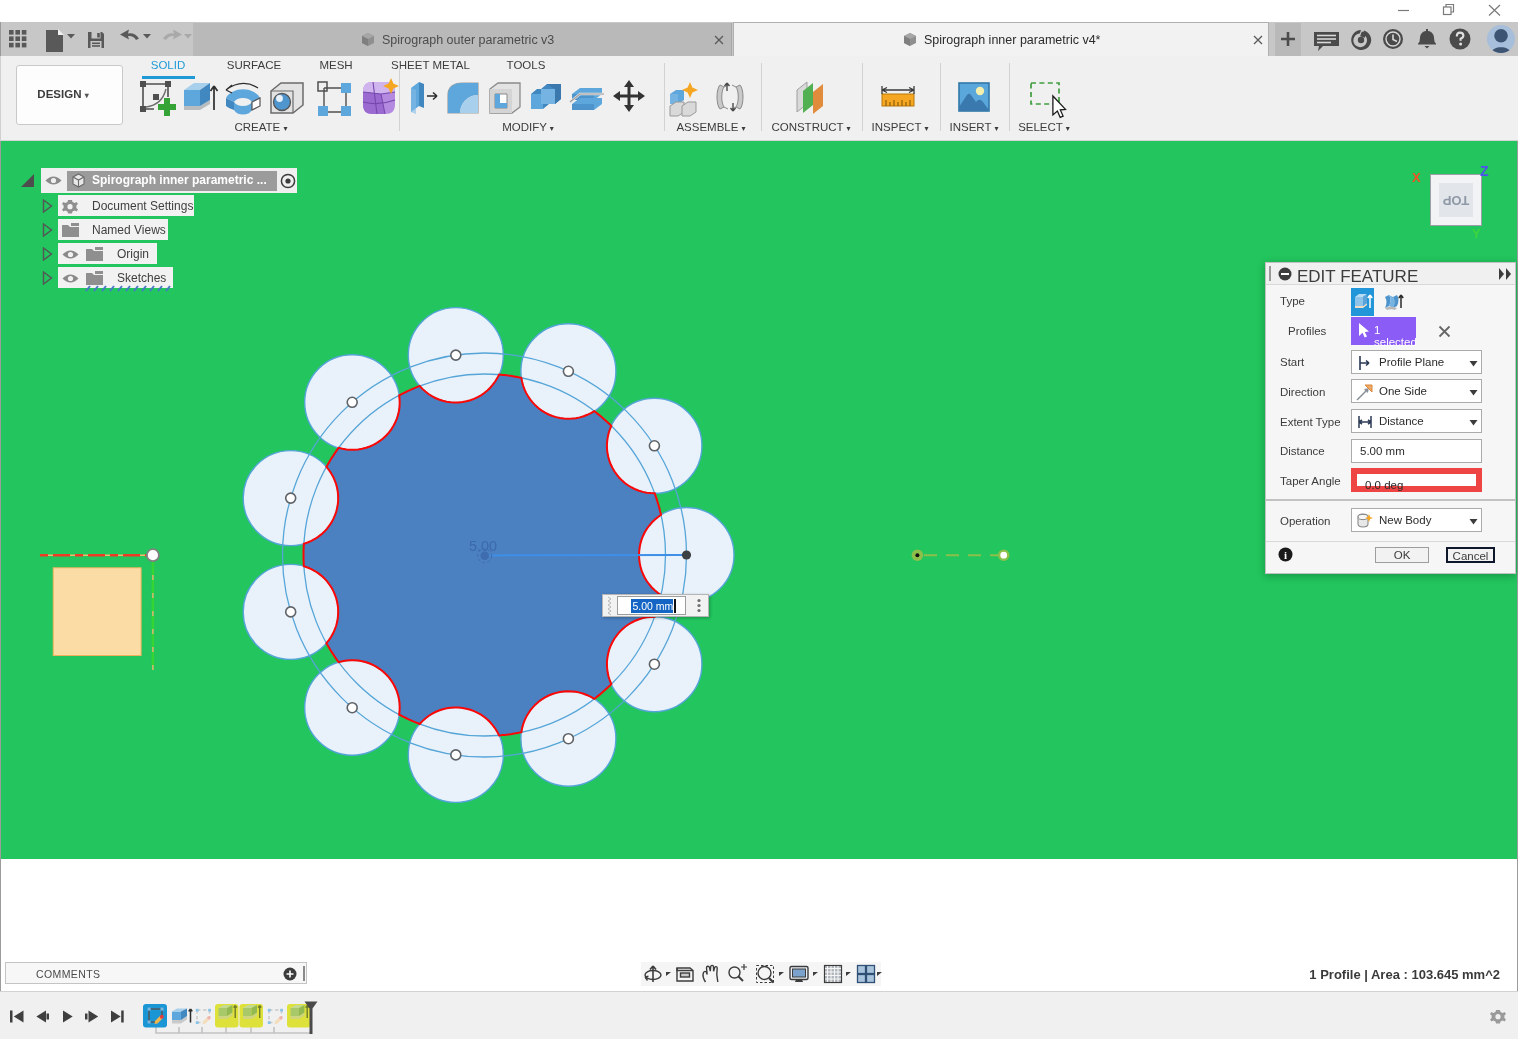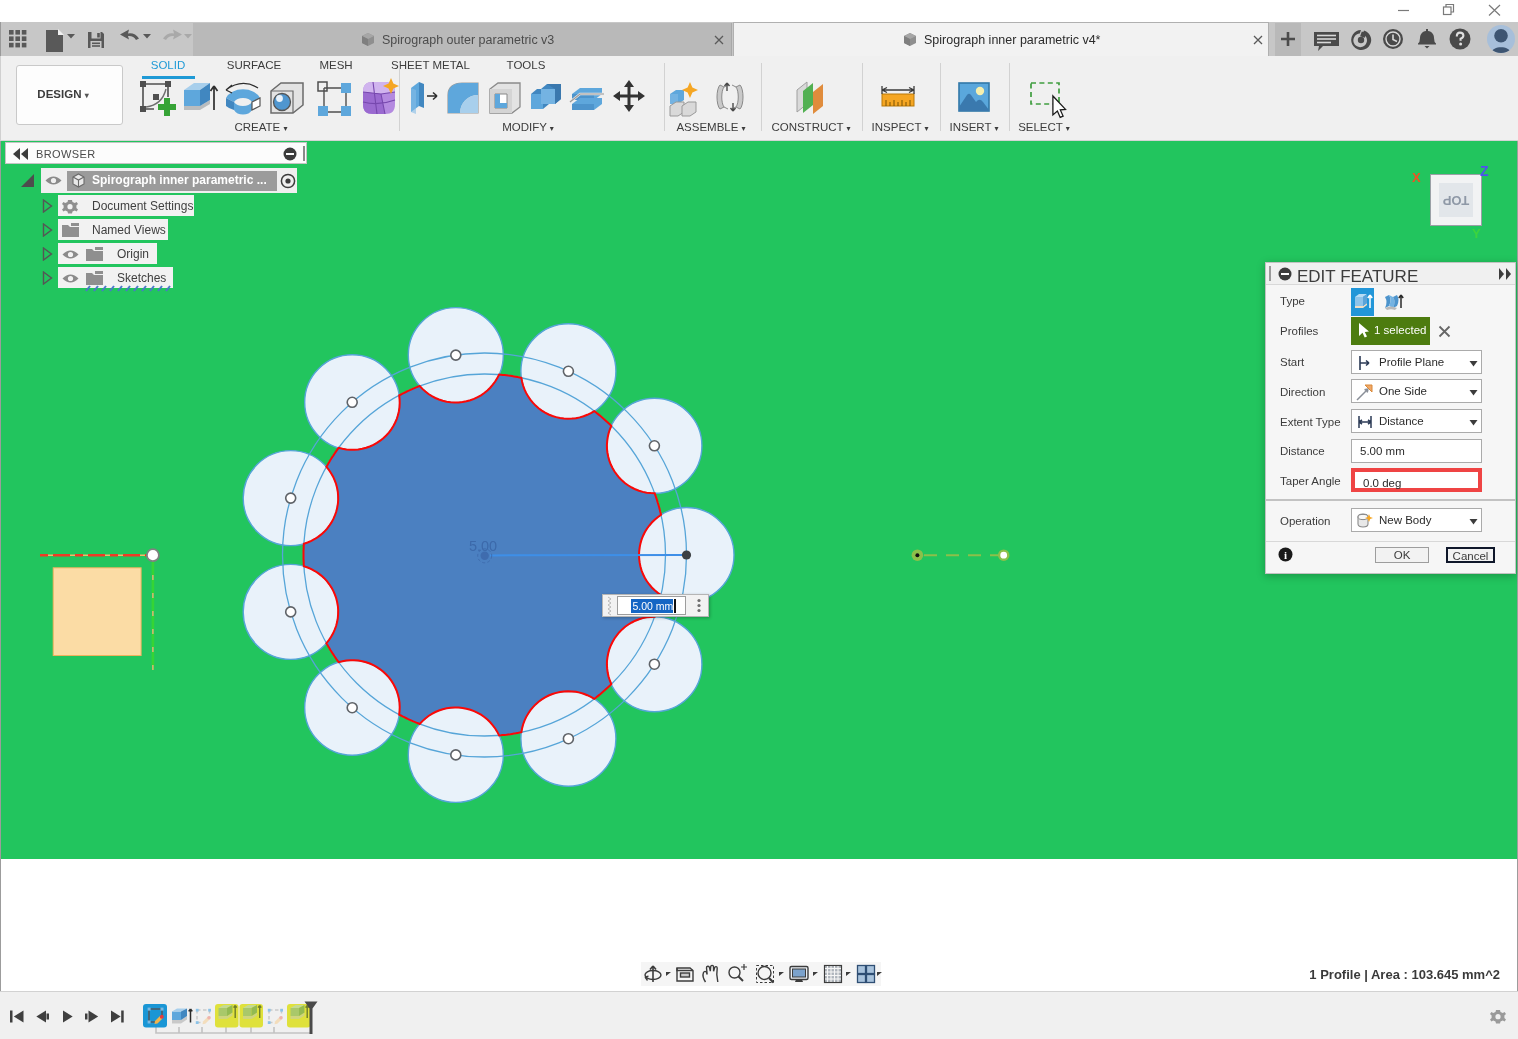--- a/index.html
+++ b/index.html
@@ -392,34 +392,20 @@
     </div>
     <svg class="abs" style="left:90px;top:3px" width="12" height="16" viewBox="0 0 12 16">
         <g fill="#6e6e6e">
           <circle cx="6" cy="2.5" r="1.6"></circle>
           <circle cx="6" cy="7.5" r="1.6"></circle>
           <circle cx="6" cy="12.5" r="1.6"></circle>
         </g>
       </svg>
   </div>
 
-  <div class="abs" style="left:5px;top:142px;width:302px;height:22px;background:#fcfcfc;border:1px solid #c4c4c4;">
-    <svg class="abs" style="left:6px;top:5px" width="18" height="12" viewBox="0 0 18 12">
-        <g fill="#3c3c3c">
-          <path d="M8 0 L8 12 L1 6 Z"></path>
-          <path d="M16 0 L16 12 L9 6 Z"></path>
-        </g>
-      </svg>
-    <div class="abs" style="left:30px;top:5px;font-size:11px;color:#4a4a4a;letter-spacing:.4px;">BROWSER</div>
-    <svg class="abs" style="left:277px;top:4px" width="14" height="14" viewBox="0 0 14 14">
-        <circle cx="7" cy="7" r="6.5" fill="#3c3c3c"></circle>
-        <rect x="3" y="6" width="8" height="2" fill="#fff"></rect>
-      </svg>
-    <div class="abs" style="left:297px;top:3px;width:1.5px;height:15px;background:#8a8a8a;"></div>
-  </div>
   <div id="tree" style="position:absolute;left:0;top:168px;font-size:12px;color:#3f3f3f;">
 
     <div class="abs" style="left:41px;top:0px;width:256px;height:25px;background:#efefef;"></div>
     <div class="abs" style="left:67px;top:3px;width:210px;height:20px;background:#9b9b9b;"></div>
     <svg class="abs" style="left:20px;top:6px" width="15" height="14" viewBox="0 0 15 14">
         <path d="M1 13 L14 13 L14 0 Z" fill="#4d4d4d"></path>
       </svg>
     <svg class="abs" style="left:45px;top:7px" width="17" height="11" viewBox="0 0 17 11">
         <path d="M.5 5.5 Q8.5 -2.5 16.5 5.5 Q8.5 13.5 .5 5.5 Z" fill="#8a8a8a"></path>
         <circle cx="8.5" cy="5.5" r="2.6" fill="#efefef"></circle>
@@ -491,20 +477,28 @@
           <line x1="42" y1="6" x2="46" y2="1"></line>
           <line x1="50" y1="6" x2="54" y2="1"></line>
           <line x1="58" y1="6" x2="62" y2="1"></line>
           <line x1="66" y1="6" x2="70" y2="1"></line>
           <line x1="74" y1="6" x2="78" y2="1"></line>
           <line x1="82" y1="6" x2="86" y2="1"></line>
         </g>
       </svg>
   </div>
 
+  <div class="abs" style="left:5px;top:962px;width:302px;height:22px;background:#f7f7f7;border:1px solid #c4c4c4;">
+    <div class="abs" style="left:30px;top:5px;font-size:10.5px;color:#4a4a4a;letter-spacing:.4px;">COMMENTS</div>
+    <svg class="abs" style="left:277px;top:4px" width="14" height="14" viewBox="0 0 14 14">
+        <circle cx="7" cy="7" r="6.5" fill="#3c3c3c"></circle>
+        <path d="M7 3.5 L7 10.5 M3.5 7 L10.5 7" stroke="#fff" stroke-width="1.6"></path>
+      </svg>
+    <div class="abs" style="left:297px;top:3px;width:1.5px;height:15px;background:#8a8a8a;"></div>
+  </div>
 
   <div class="abs" style="left:641px;top:962px;width:240px;height:24px;background:#f5f5f5;">
     <svg class="abs" style="left:0;top:0" width="242" height="24" viewBox="0 0 242 24">
       <g stroke="#3c3c3c" stroke-width="1.4" fill="none">
         <g transform="translate(12,12)">
           <ellipse cx="0" cy="1" rx="8" ry="4.5"></ellipse>
           <path d="M0 8 L0 -8 M0 -8 L-3 -4.5 M0 -8 L3 -4.5" stroke-width="1.6"></path>
           <path d="M-8 3 L-5.5 6.5 M-8 3 L-4.5 2.2" stroke-width="1.3"></path>
         </g>
         <path d="M25 14 L30 10 L25 10 Z" fill="#3c3c3c" stroke="none"></path>
@@ -584,22 +578,22 @@
       <path d="M17 3 L17 16 M17 3 L14.8 6 M17 3 L19.2 6" stroke="#fff" stroke-width="1.5" fill="none"></path>
     </svg>
     <svg class="abs" style="left:1381px;top:291px;" width="0" height="0"></svg>
     <svg class="abs" style="left:117px;top:29px" width="22" height="20" viewBox="0 0 22 20">
       <path d="M2 16 Q5 10 2 5 L6 3 Q9 8 6 14 Z" fill="#4d94cc"></path>
       <path d="M6 3 L10 5 Q13 10 10 16 L6 14 Q9 8 6 3 Z" fill="#74b3e2"></path>
       <path d="M10 5 L14 3 Q17 8 14 14 L10 16 Q13 10 10 5 Z" fill="#4d94cc"></path>
       <path d="M2 16 Q8 13 14 16 L12 18 Q8 16.5 4 18 Z" fill="#b9b9b9"></path>
       <path d="M18 3 L18 16 M18 3 L15.8 6 M18 3 L20.2 6" stroke="#2b2b2b" stroke-width="1.5" fill="none"></path>
     </svg>
-    <div class="abs" style="left:14px;top:62px;">Profiles</div>
-    <div class="abs" style="left:85px;top:54px;width:79px;height:28px;background:#4d7c0f;color:#fff;">
+    <div class="abs" style="left:22px;top:62px;">Profiles</div>
+    <div class="abs" style="left:85px;top:54px;width:65px;height:28px;background:#8b5cf6;color:#fff;">
       <svg class="abs" style="left:6px;top:6px" width="14" height="16" viewBox="0 0 14 16">
           <path d="M2 0 L2 13 L5.5 9.8 L7.7 14.5 L10 13.5 L7.8 9 L12 8.6 Z" fill="#fff"></path>
         </svg>
       <div class="abs" style="left:23px;top:7px;">1 selected</div>
     </div>
     <svg class="abs" style="left:172px;top:62px" width="13" height="13" viewBox="0 0 13 13">
         <path d="M1.5 1.5 L11.5 11.5 M11.5 1.5 L1.5 11.5" stroke="#666" stroke-width="1.8"></path>
       </svg>
     <div class="abs" style="left:14px;top:93px;">Start</div>
     <div class="abs" style="left:85px;top:87px;width:131px;height:24px;background:#fff;border:1px solid #ababab;">
@@ -630,21 +624,21 @@
       <div class="abs" style="left:27px;top:5px;color:#2b2b2b;">Distance</div>
       <svg class="abs" style="left:117px;top:9px" width="9" height="7" viewBox="0 0 9 7">
           <path d="M0.5 1 L8.5 1 L4.5 6.5 Z" fill="#3c3c3c"></path>
         </svg>
     </div>
     <div class="abs" style="left:14px;top:182px;">Distance</div>
     <div class="abs" style="left:85px;top:176px;width:131px;height:24px;background:#fff;border:1px solid #ababab;">
       <div class="abs" style="left:8px;top:5px;color:#2b2b2b;">5.00 mm</div>
     </div>
     <div class="abs" style="left:14px;top:212px;">Taper Angle</div>
-    <div class="abs" style="left:85px;top:205px;width:131px;height:24px;background:#fff;border:4px solid #ef4444;">
+    <div class="abs" style="left:85px;top:205px;width:131px;height:24px;background:#fff;border:6px solid #ef4444;">
       <div class="abs" style="left:8px;top:5px;color:#2b2b2b;">0.0 deg</div>
     </div>
     <div class="abs" style="left:0px;top:236px;width:249px;height:2px;background:#c2c2c2;"></div>
     <div class="abs" style="left:14px;top:252px;">Operation</div>
     <div class="abs" style="left:85px;top:245px;width:131px;height:24px;background:#fff;border:1px solid #ababab;">
       <svg class="abs" style="left:4px;top:3px" width="18" height="18" viewBox="0 0 18 18">
           <path d="M2 5 C2 3 4 2 7 2 C10 2 12 3 12 5 L12 12 C12 14 10 15 7 15 C4 15 2 14 2 12 Z" fill="#e8e8e8" stroke="#8a8a8a" stroke-width="1.1"></path>
           <ellipse cx="7" cy="5" rx="5" ry="2.6" fill="#f8f8f8" stroke="#8a8a8a" stroke-width="1"></ellipse>
           <path d="M13 2 L14.2 5 L17 6 L14.2 7 L13 10 L11.8 7 L9 6 L11.8 5 Z" fill="#f5a623"></path>
         </svg>

